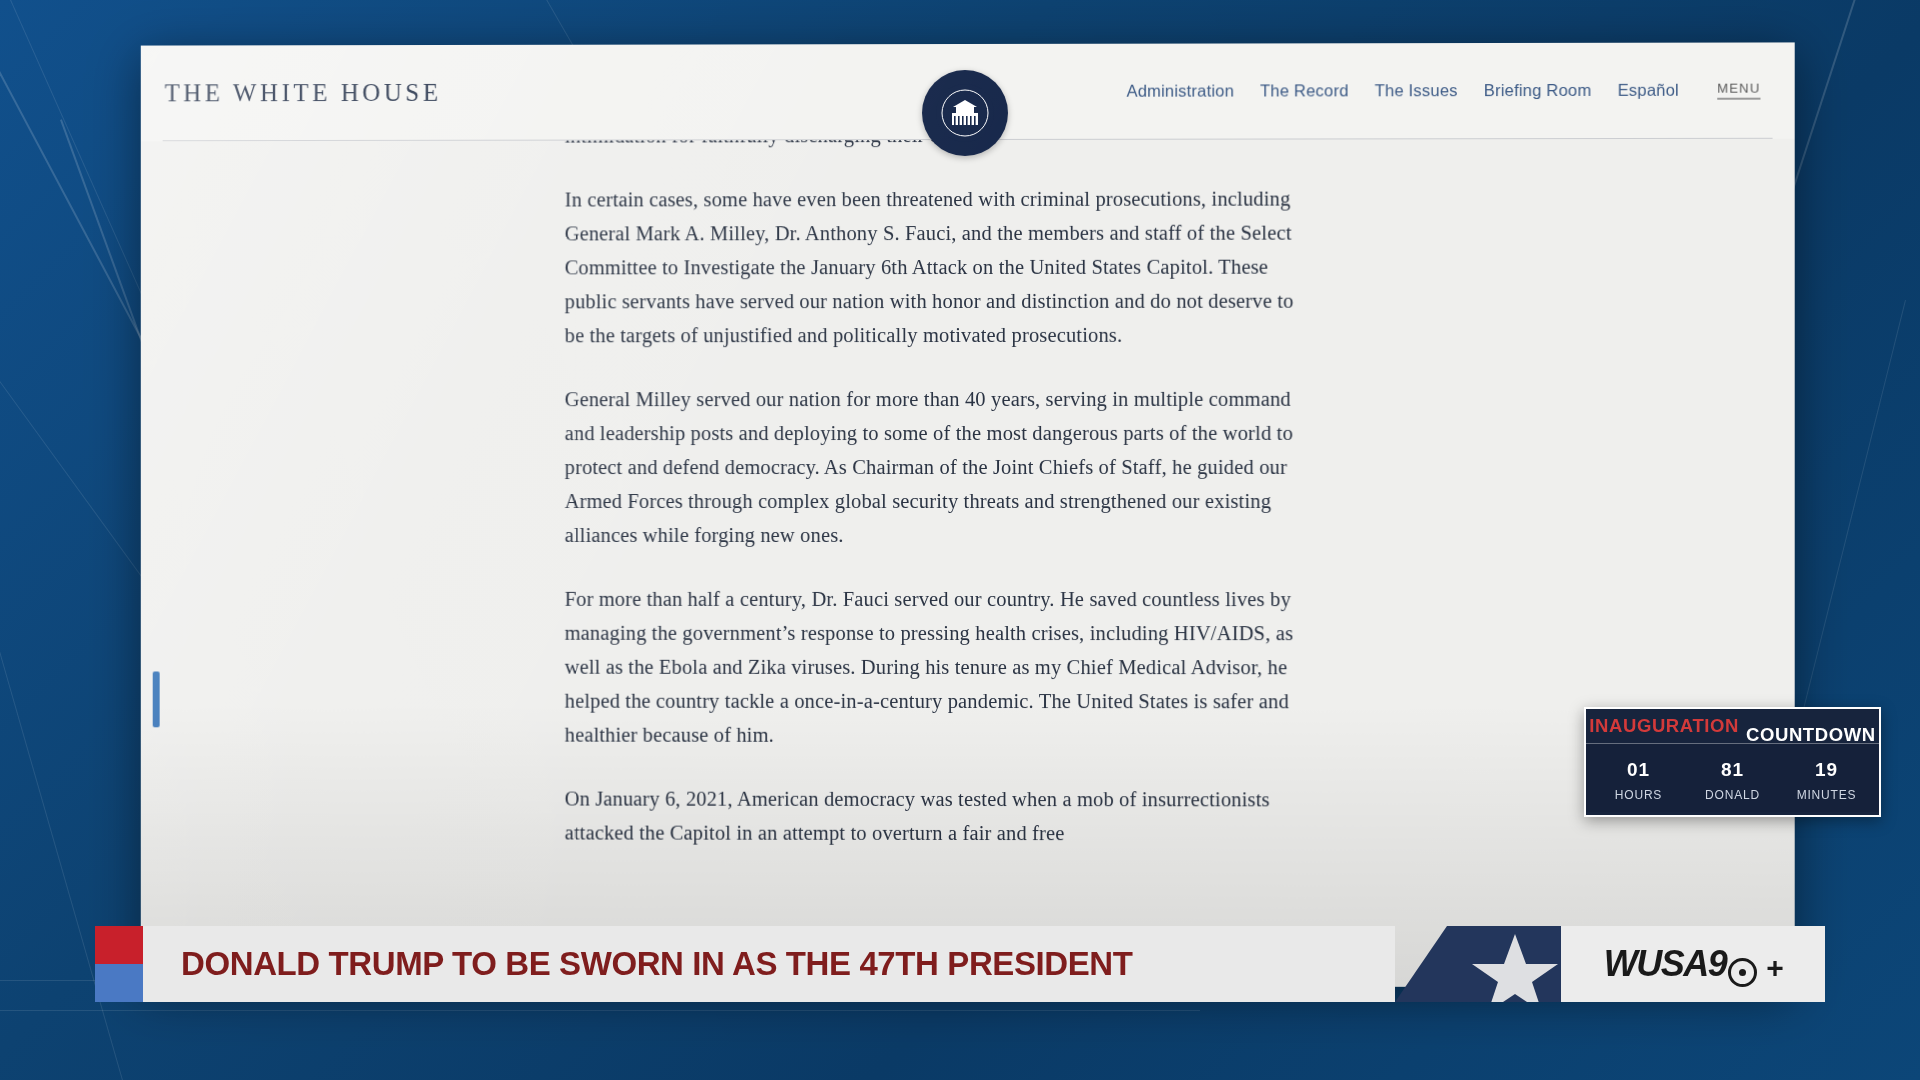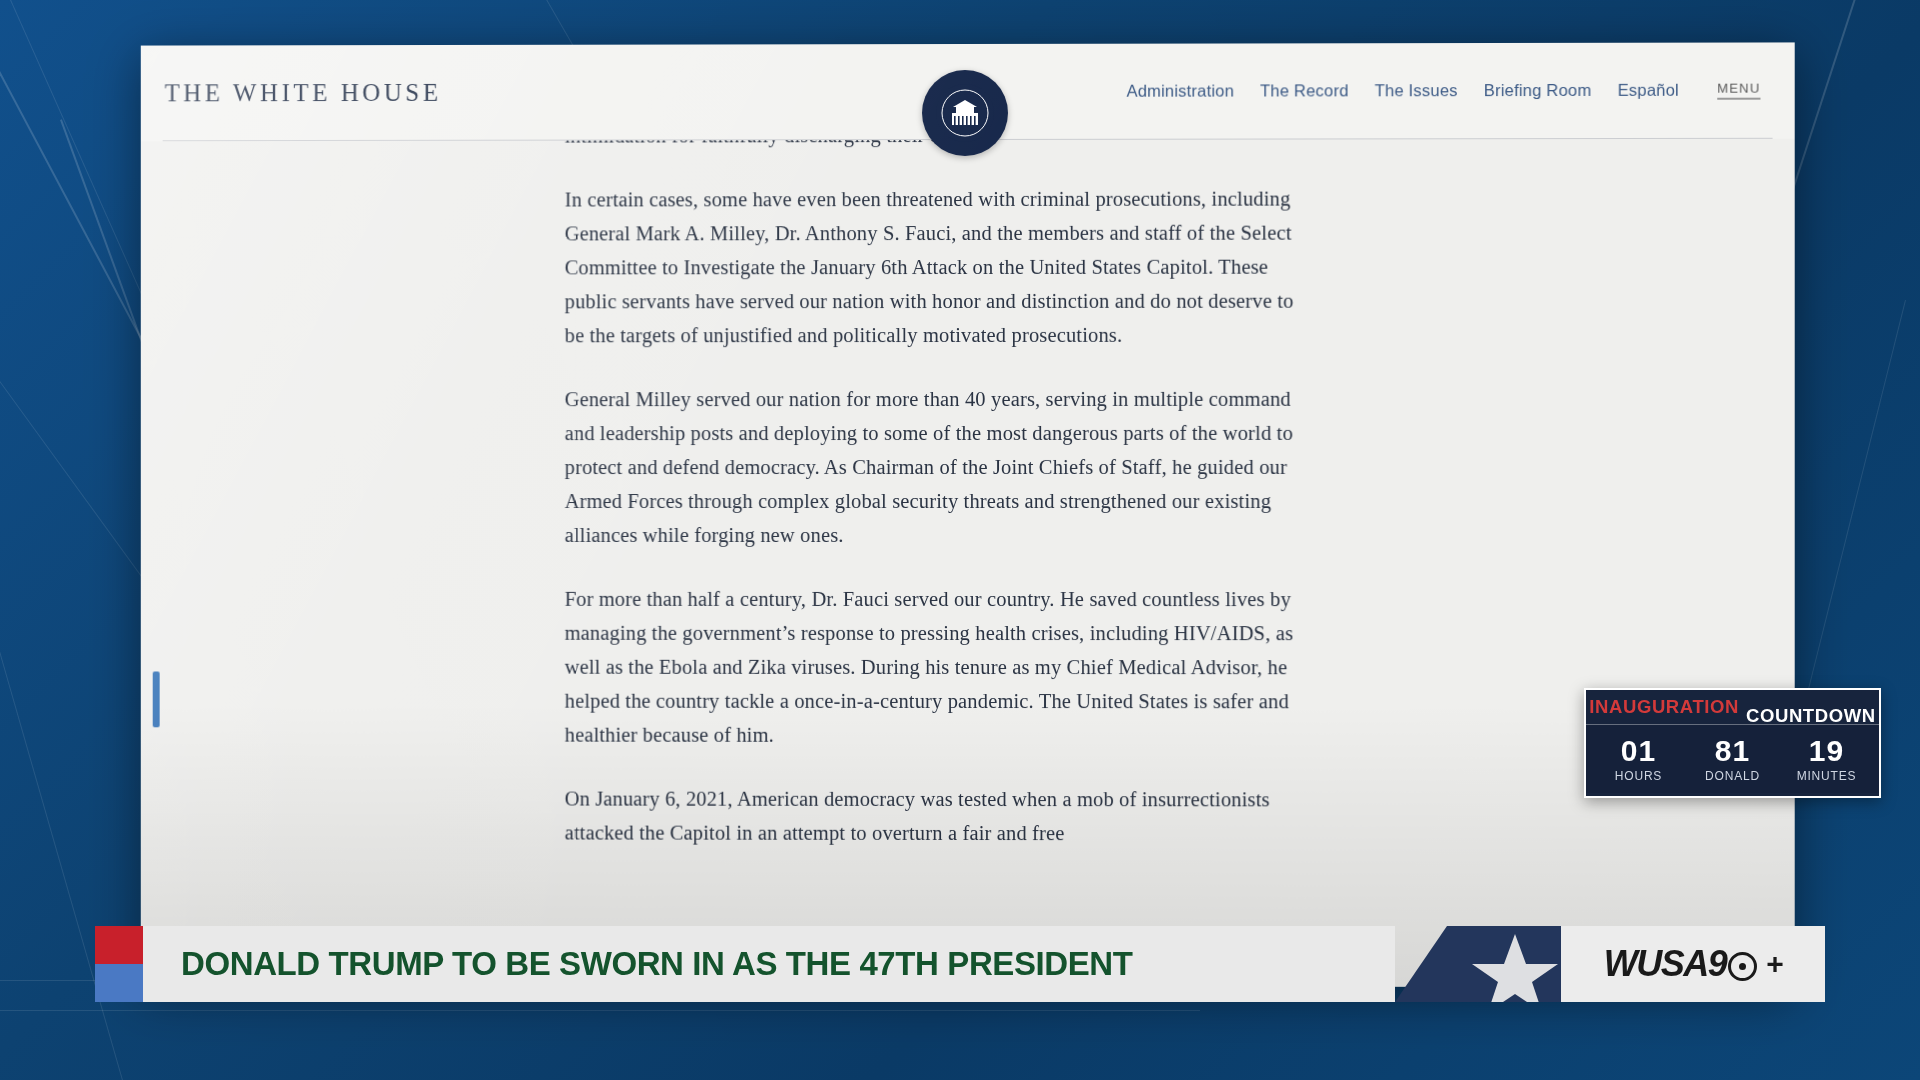--- a/index.html
+++ b/index.html
@@ -164,21 +164,21 @@
     left: 0; right: 0; bottom: 0;
     height: 120px;
     background: linear-gradient(180deg, rgba(239,239,237,0) 0%, rgba(239,239,237,0.85) 70%, rgba(239,239,237,1) 100%);
     z-index: 26;
   }
 
   
   #countdown {
     position: absolute;
     right: 39px;
-    bottom: 282px;
+    bottom: 263px;
     width: 293px;
     height: 106px;
     background: #17243d;
     border: 2px solid #ffffff;
     z-index: 60;
     box-shadow: 0 4px 14px rgba(0,0,0,0.35);
   }
   #countdown-title {
     height: 34px;
     display: flex;
@@ -196,21 +196,21 @@
     height: 68px;
     background: #15213a;
     display: flex;
     align-items: center;
     justify-content: center;
     gap: 22px;
     border-top: 1px solid rgba(255,255,255,0.35);
   }
   .cd-unit { text-align: center; width: 72px; }
   .cd-num {
-    font-size: 30px;
+    font-size: 19px;
     font-weight: bold;
     color: #ffffff;
     line-height: 30px;
     letter-spacing: 1px;
   }
   .cd-lbl {
     font-size: 12px;
     color: #cfd6e2;
     letter-spacing: .8px;
     margin-top: 3px;
@@ -244,21 +244,21 @@
     width: 1252px; height: 76px;
     background: #e9e9e9;
     display: flex;
     align-items: center;
     padding-left: 38px;
     box-sizing: border-box;
   }
   #lt-headline-text {
     font-size: 33px;
     font-weight: bold;
-    color: #14532d;
+    color: #7f1d1d;
     letter-spacing: -0.4px;
     white-space: nowrap;
   }
   #lt-star-block {
     position: absolute;
     left: 1300px; top: 0;
     width: 230px; height: 76px;
     overflow: hidden;
   }
   #lt-logo {
@@ -270,21 +270,21 @@
     align-items: center;
     justify-content: center;
   }
   #lt-logo-text {
     font-size: 36px;
     font-weight: bold;
     font-style: italic;
     color: #1a1a1a;
     letter-spacing: -1.5px;
     display: flex;
-    align-items: center;
+    align-items: flex-end;
   }
   .logo-plus {
     font-style: normal;
     font-weight: bold;
     font-size: 30px;
     margin-left: 8px;
     color: #1a1a1a;
   }
   #lt-logo-eye {
     display: inline-block;

